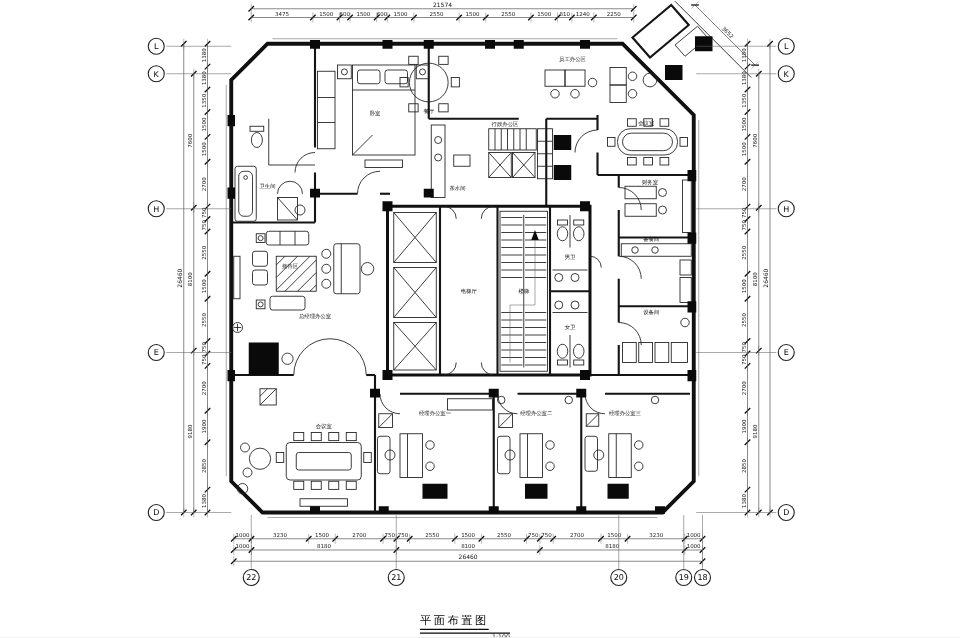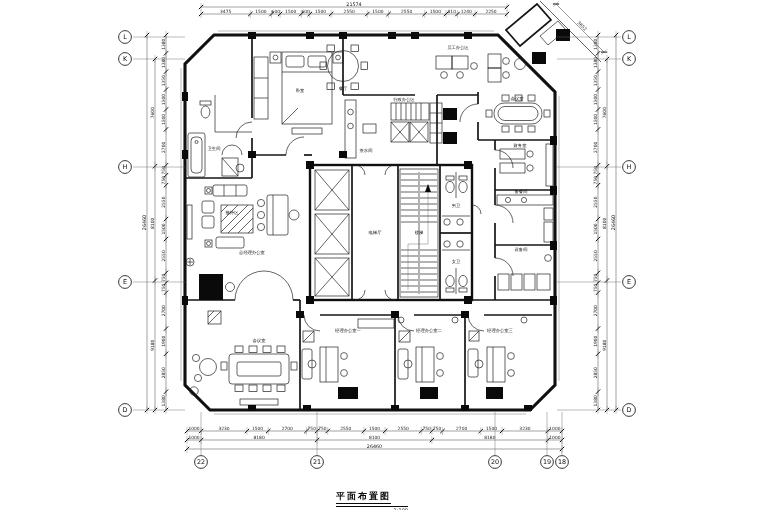--- a/index.html
+++ b/index.html
@@ -17,21 +17,21 @@
   .ext{stroke:#777;stroke-width:.4;}
   .blk{fill:#0a0a0a;stroke:none;}
   text{fill:#1a1a1a;font-family:"DejaVu Sans",sans-serif;}
   text.dim{font-size:4.4px;fill:#222;}
   text.dimbig{font-size:4.8px;fill:#111;}
   text.rlabel{font-size:4.3px;fill:#111;}
   .bubble-c{fill:#fff;stroke:#222;stroke-width:.9;}
   text.bub{font-size:6.4px;fill:#0a0a0a;}
   
   .titleblock{position:absolute;left:336px;top:484px;width:120px;}
-  .tb-title{font-size:9px;font-weight:bold;letter-spacing:2px;color:#0a0a0a;
+  .tb-title{font-size:9px;font-weight:normal;letter-spacing:2px;color:#0a0a0a;
             border-bottom:1.8px solid #0a0a0a;padding-bottom:0;display:inline-block;}
   .tb-sub{width:72px;border-top:.6px solid #0a0a0a;margin-top:1.5px;display:flex;
           justify-content:space-between;font-size:5px;color:#222;}
 </style>
 </head>
 <body>
 
 <div class="stage">
 
 <svg id="plan-svg" width="768" height="510" viewBox="0 0 768 510">

